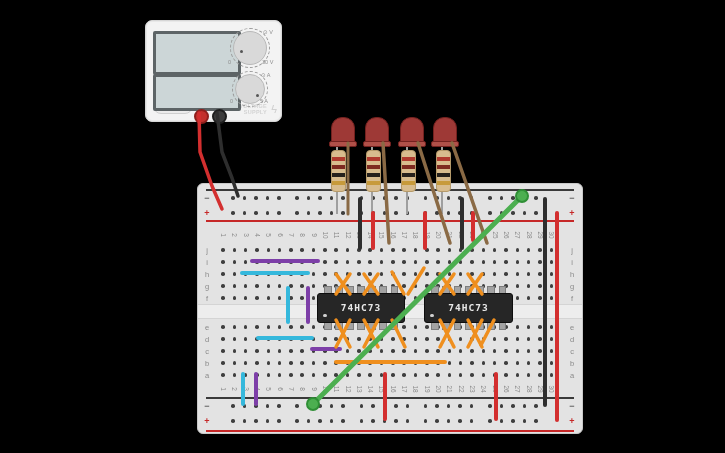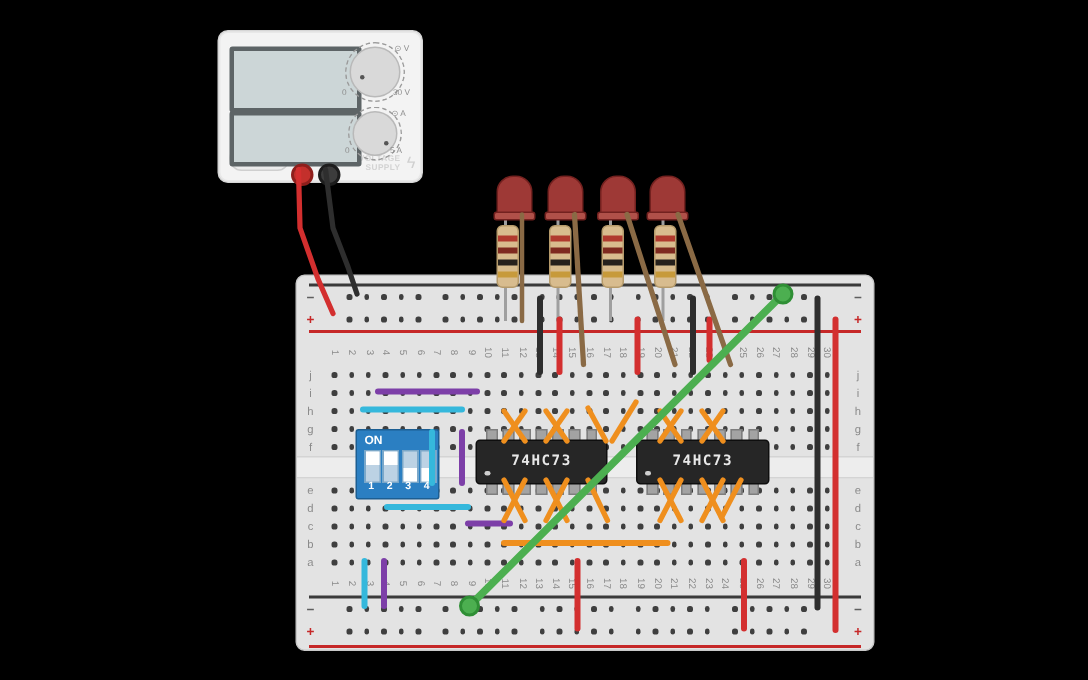--- a/index.html
+++ b/index.html
@@ -590,39 +590,20 @@
       </div>
       <div class="led-bulb" style="left: 365px; top: 117px; background: rgb(158, 57, 54);">
         <div class="led-flange"></div>
       </div>
       <div class="led-bulb" style="left: 400px; top: 117px; background: rgb(158, 57, 54);">
         <div class="led-flange"></div>
       </div>
       <div class="led-bulb" style="left: 433px; top: 117px; background: rgb(158, 57, 54);">
         <div class="led-flange"></div>
       </div>
-      <div class="dip" style="left: 237px; top: 286px; width: 54px; height: 45px;">
-        <div class="dip-on">ON</div>
-        <div class="dip-slot" style="left: 5px; top: 13px;">
-          <div class="dip-nub" style="top: 0px;"></div>
-        </div>
-        <div class="dip-num" style="left: 9.5px; top: 34px;">1</div>
-        <div class="dip-slot" style="left: 17.3px; top: 13px;">
-          <div class="dip-nub" style="top: 0px;"></div>
-        </div>
-        <div class="dip-num" style="left: 21.8px; top: 34px;">2</div>
-        <div class="dip-slot" style="left: 29.6px; top: 13px;">
-          <div class="dip-nub" style="bottom: 0px;"></div>
-        </div>
-        <div class="dip-num" style="left: 34.1px; top: 34px;">3</div>
-        <div class="dip-slot" style="left: 41.9px; top: 13px;">
-          <div class="dip-nub" style="bottom: 0px;"></div>
-        </div>
-        <div class="dip-num" style="left: 46.4px; top: 34px;">4</div>
-      </div>
       <div class="pin" style="left: 324px; top: 286px;"></div>
       <div class="pin" style="left: 324px; top: 321px;"></div>
       <div class="pin" style="left: 335.083px; top: 286px;"></div>
       <div class="pin" style="left: 335.083px; top: 321px;"></div>
       <div class="pin" style="left: 346.167px; top: 286px;"></div>
       <div class="pin" style="left: 346.167px; top: 321px;"></div>
       <div class="pin" style="left: 357.25px; top: 286px;"></div>
       <div class="pin" style="left: 357.25px; top: 321px;"></div>
       <div class="pin" style="left: 368.333px; top: 286px;"></div>
       <div class="pin" style="left: 368.333px; top: 321px;"></div>

